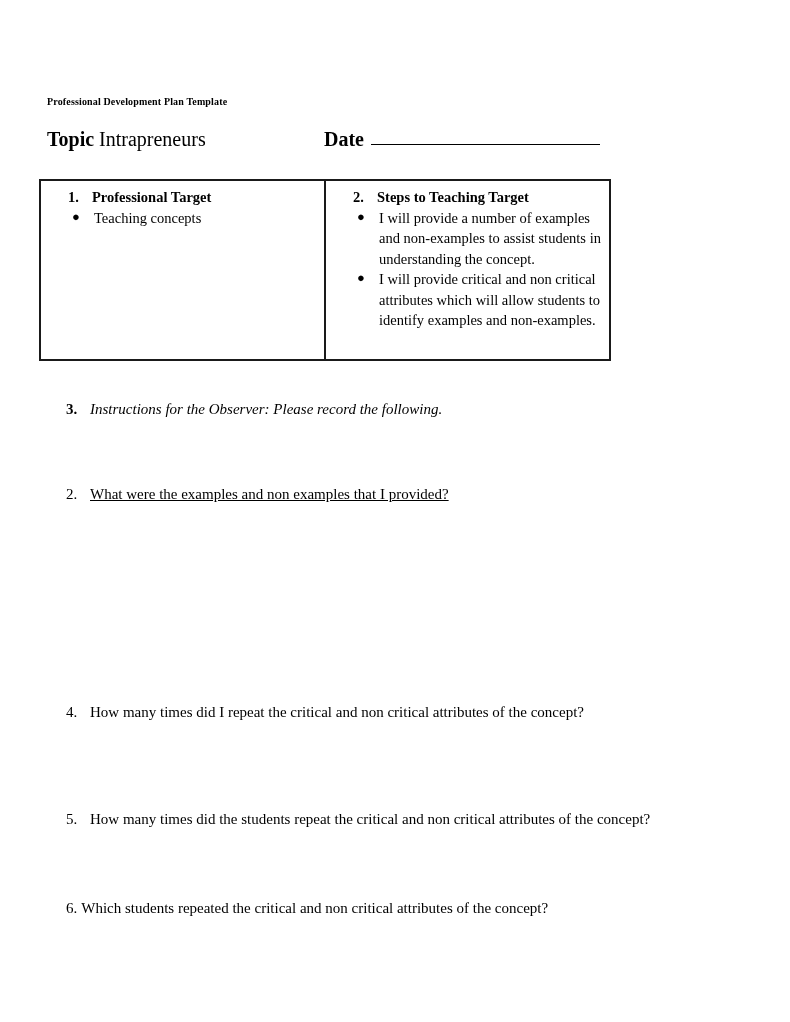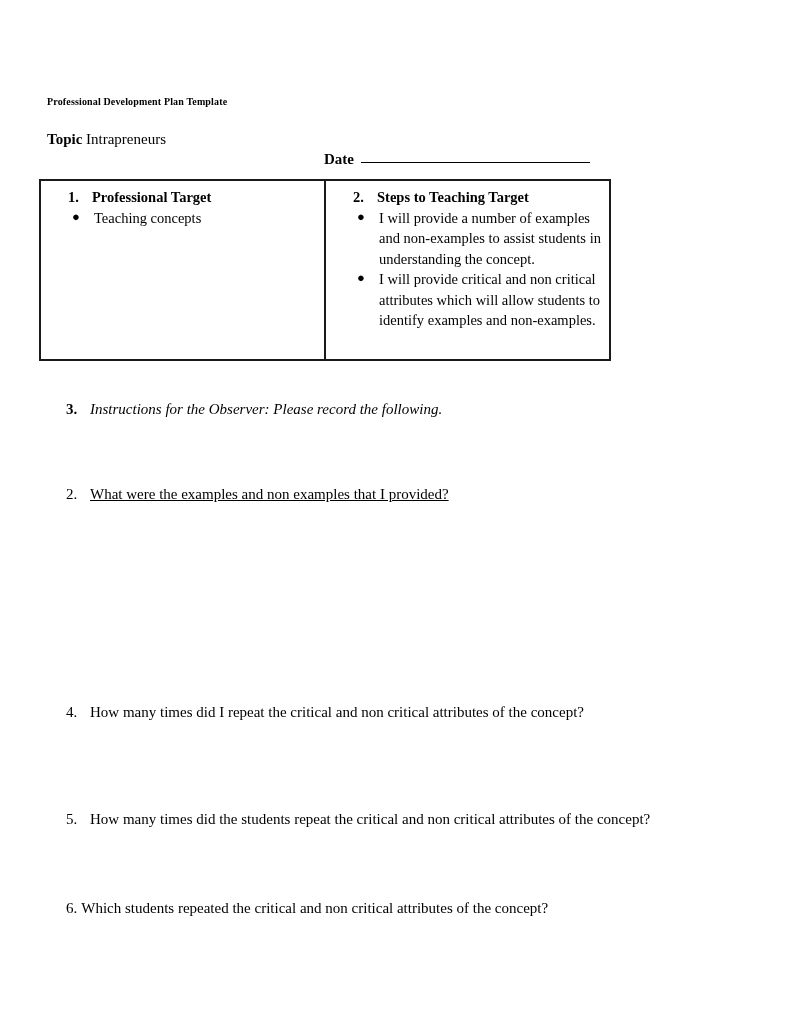--- a/index.html
+++ b/index.html
@@ -37,39 +37,38 @@
     white-space: nowrap;
     line-height: 18px;
   }
 
   
   .hdr {
     position: absolute;
     left: 47px;
     top: 129px;
     width: 560px;
-    font-size: 15px;
+    font-size: 20px;
     line-height: 21px;
   }
   .hdr-row {
     position: relative;
     height: 21px;
     white-space: nowrap;
   }
   .hdr-left {
     position: absolute;
     left: 0;
     top: 0;
   }
   .hdr-right {
     position: absolute;
     left: 277px;
     top: 0;
     white-space: nowrap;
-    margin-top: 20px;
   }
   .lbl {
     font-weight: bold;
   }
   .val {
     font-weight: normal;
   }
   .rule {
     display: inline-block;
     border-bottom: 1px solid #000;

